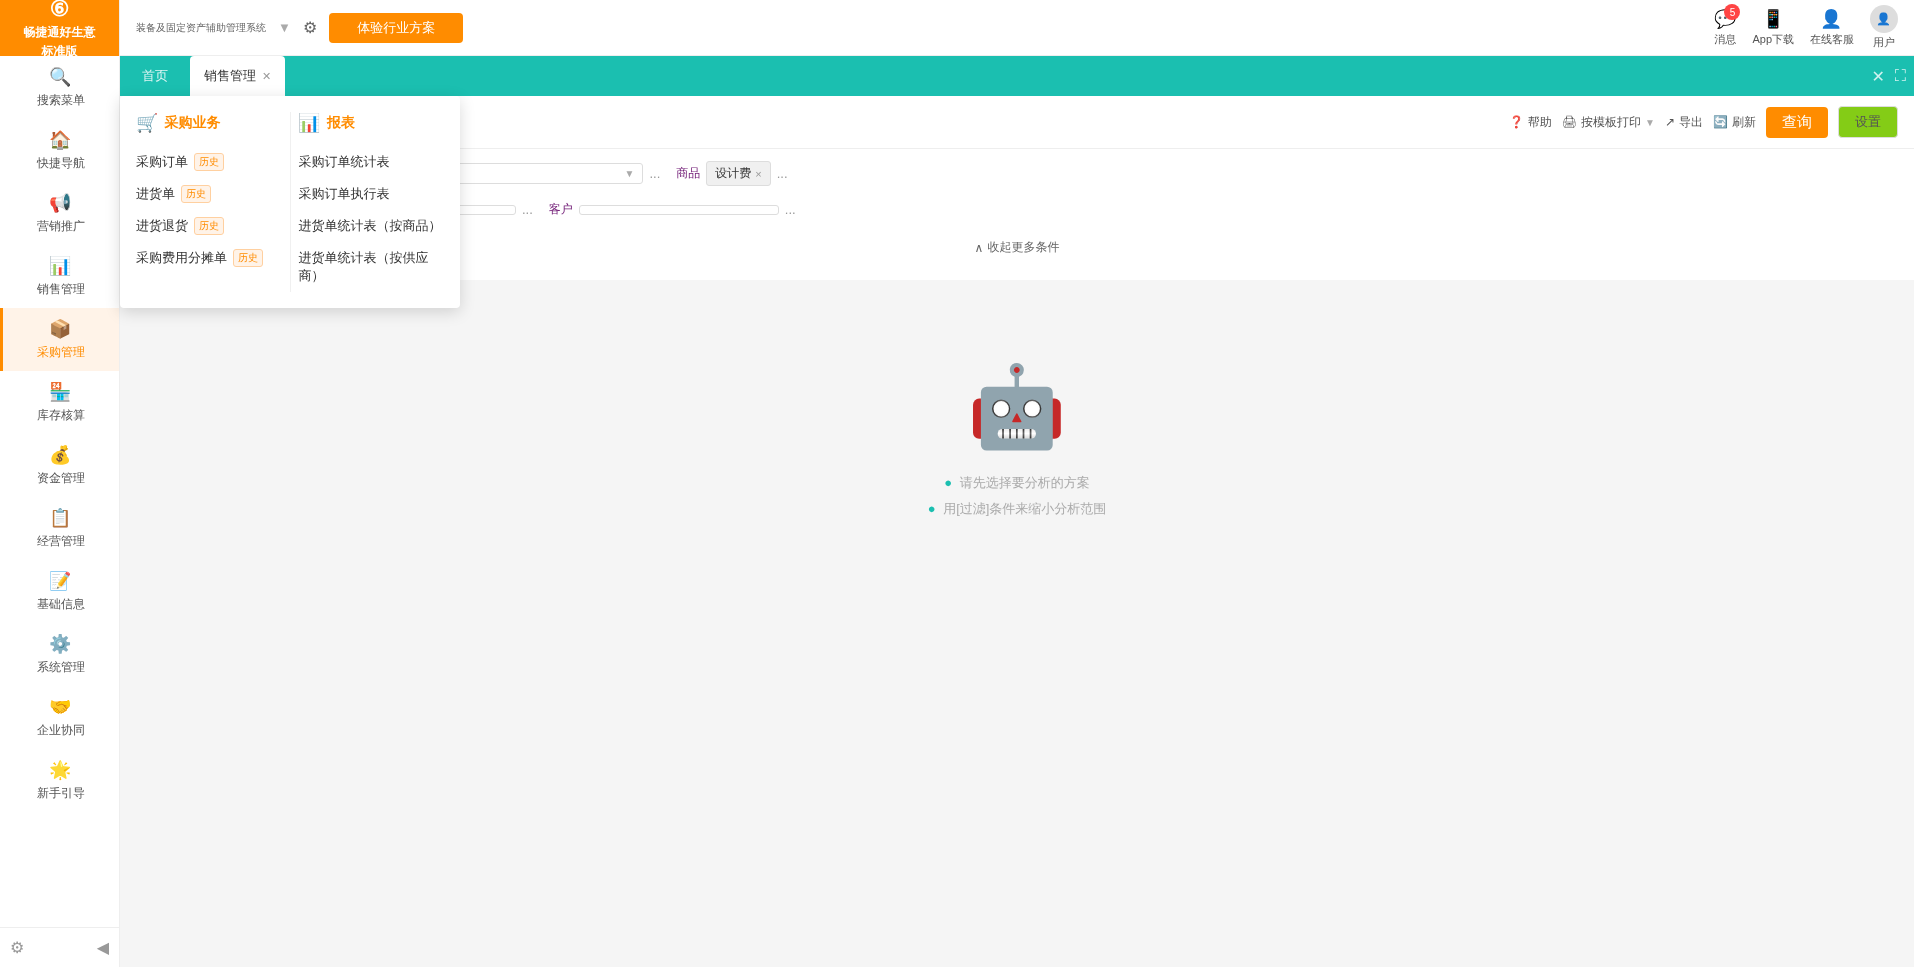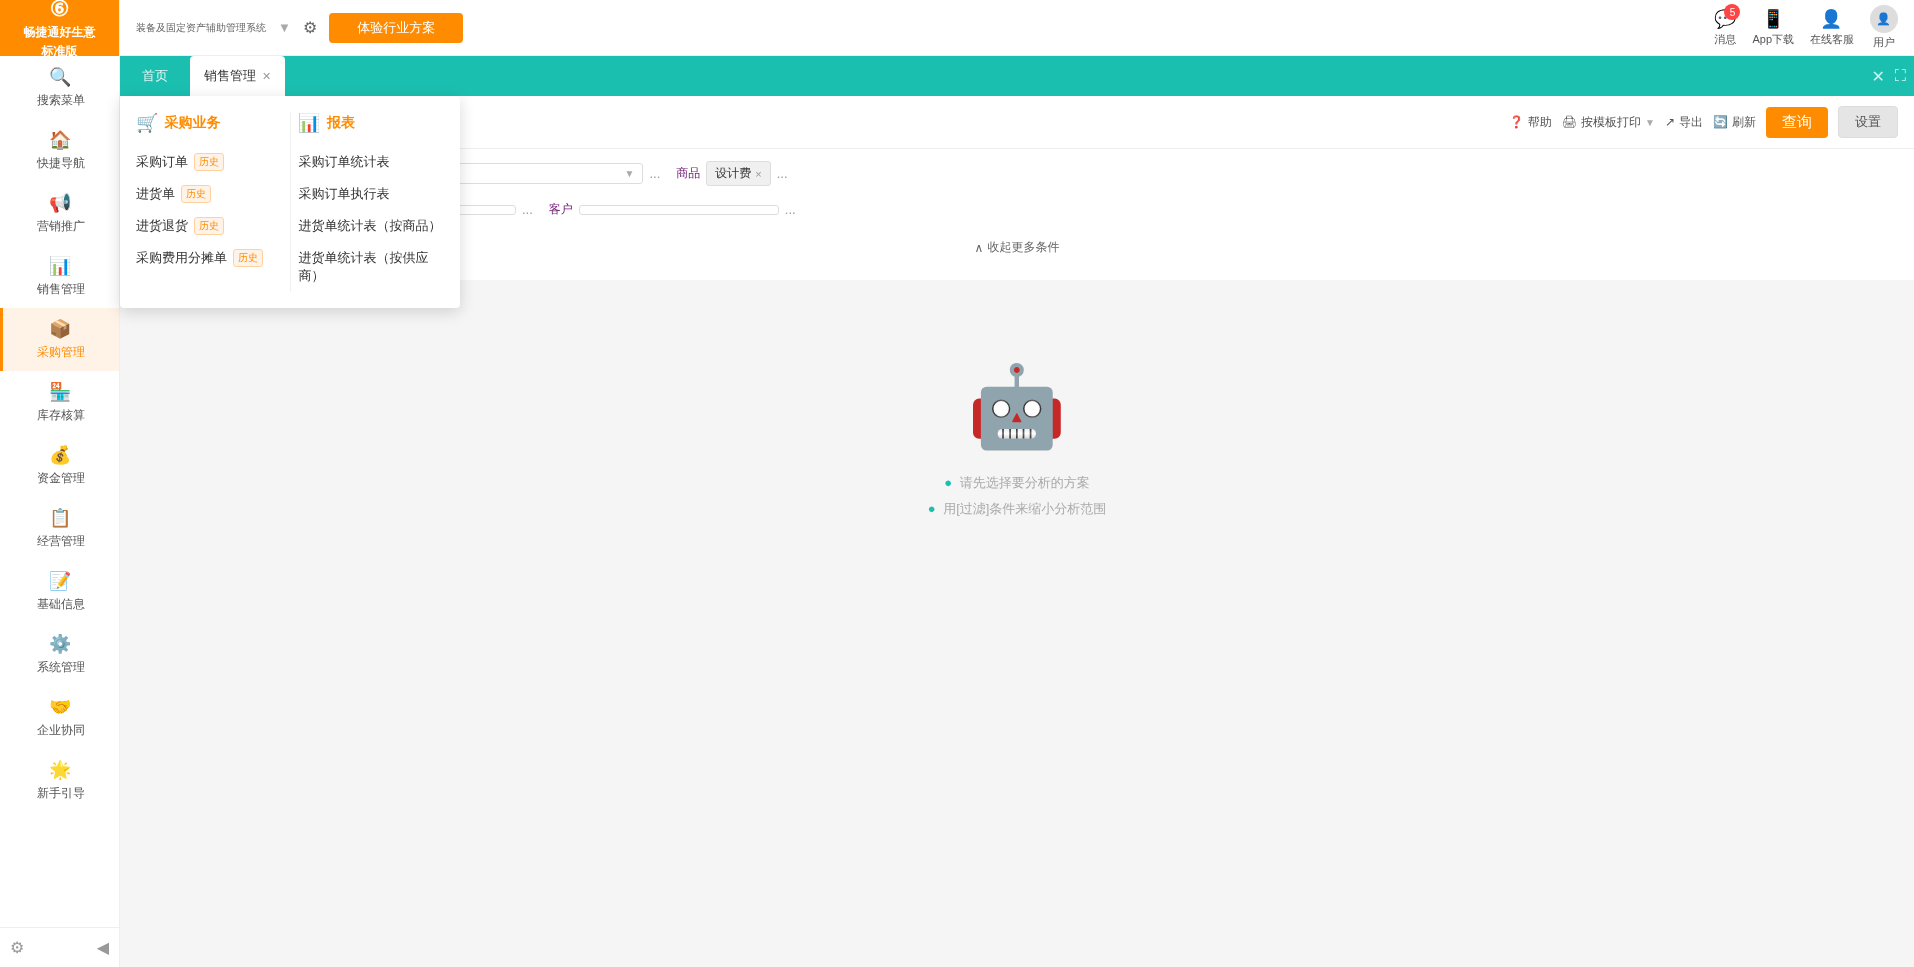--- a/index.html
+++ b/index.html
@@ -80,21 +80,21 @@
       background: #fff; padding: 10px 16px; display: flex; align-items: center;
       gap: 12px; border-bottom: 1px solid #eee;
     }
     .toolbar-right { margin-left: auto; display: flex; align-items: center; gap: 10px; }
     .toolbar-btn { font-size: 12px; color: #555; cursor: pointer; display: flex; align-items: center; gap: 4px; }
     .toolbar-btn-orange {
       background: #ff8c00; color: #fff; border: none; padding: 6px 16px;
       border-radius: 4px; cursor: pointer; font-size: 15px;
     }
     .toolbar-btn-white {
-      background: #e5e5e5; color: #555; border: 1px solid #ddd; padding: 6px 16px;
+      background: #84cc16; color: #555; border: 1px solid #ddd; padding: 6px 16px;
       border-radius: 4px; cursor: pointer; font-size: 13px;
     }
 
     
     .filter-area { background: #fff; padding: 12px 16px; }
     .filter-row { display: flex; align-items: center; gap: 16px; margin-bottom: 10px; flex-wrap: wrap; }
     .filter-item { display: flex; align-items: center; gap: 6px; }
     .filter-label { font-size: 12px; color: #701a75; white-space: nowrap; }
     .filter-input {
       border: 1px solid #ddd; border-radius: 3px; padding: 4px 8px;

